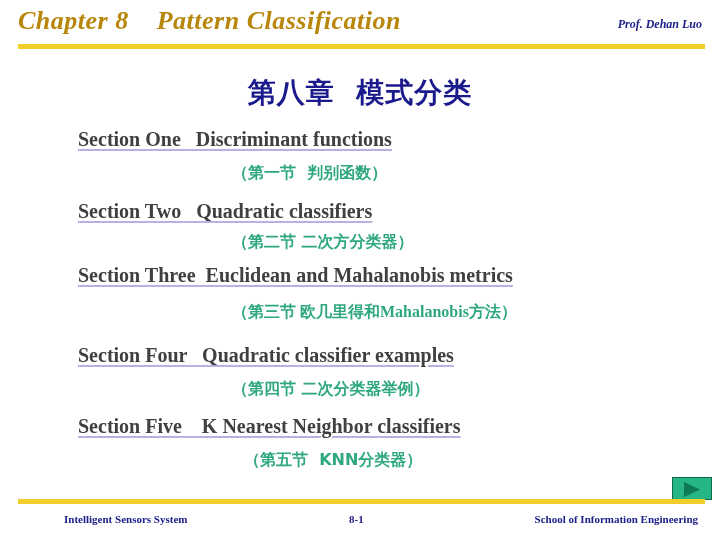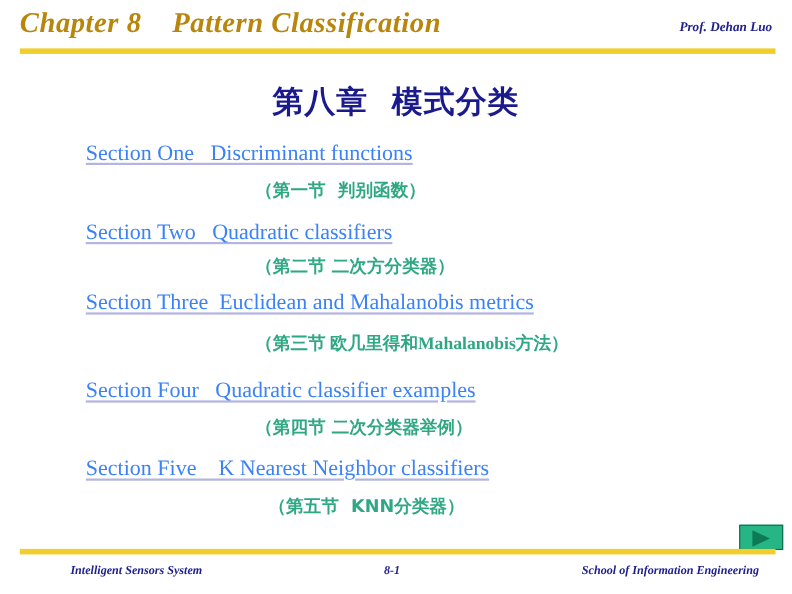--- a/index.html
+++ b/index.html
@@ -76,23 +76,23 @@
     color: #1a1a8c;
     letter-spacing: 1px;
     white-space: pre;
   }
 
   
   .section-en {
     position: absolute;
     left: 78px;
     font-family: "Liberation Serif", serif;
-    font-weight: normal;
+    font-weight: bold;
     font-size: 20px;
-    color: #3b82f6;
+    color: #404040;
     text-decoration: underline;
     text-decoration-color: #b4b4e2;
     text-underline-offset: 3px;
     white-space: pre;
   }
   .section-cn {
     position: absolute;
     font-family: "DejaVu Sans", sans-serif;
     font-size: 16px;
     font-weight: bold;
@@ -126,28 +126,27 @@
     display: block;
     margin: 4px auto 0 auto;
   }
 
   
   .footer-left, .footer-center, .footer-right {
     position: absolute;
     top: 513px;
     font-family: "Liberation Serif", serif;
     font-weight: bold;
-    font-style: italic;
     font-size: 11px;
     color: #20208c;
     white-space: pre;
   }
   .footer-left   { left: 64px; }
   .footer-center { left: 349px; }
-  .footer-right  { right: 30px; }
+  .footer-right  { right: 22px; }
 </style>
 </head>
 <body>
 
 <div class="slide">
 
   <div class="header-title">Chapter 8    Pattern Classification</div>
 
   <div class="header-author">Prof. Dehan Luo</div>
 

